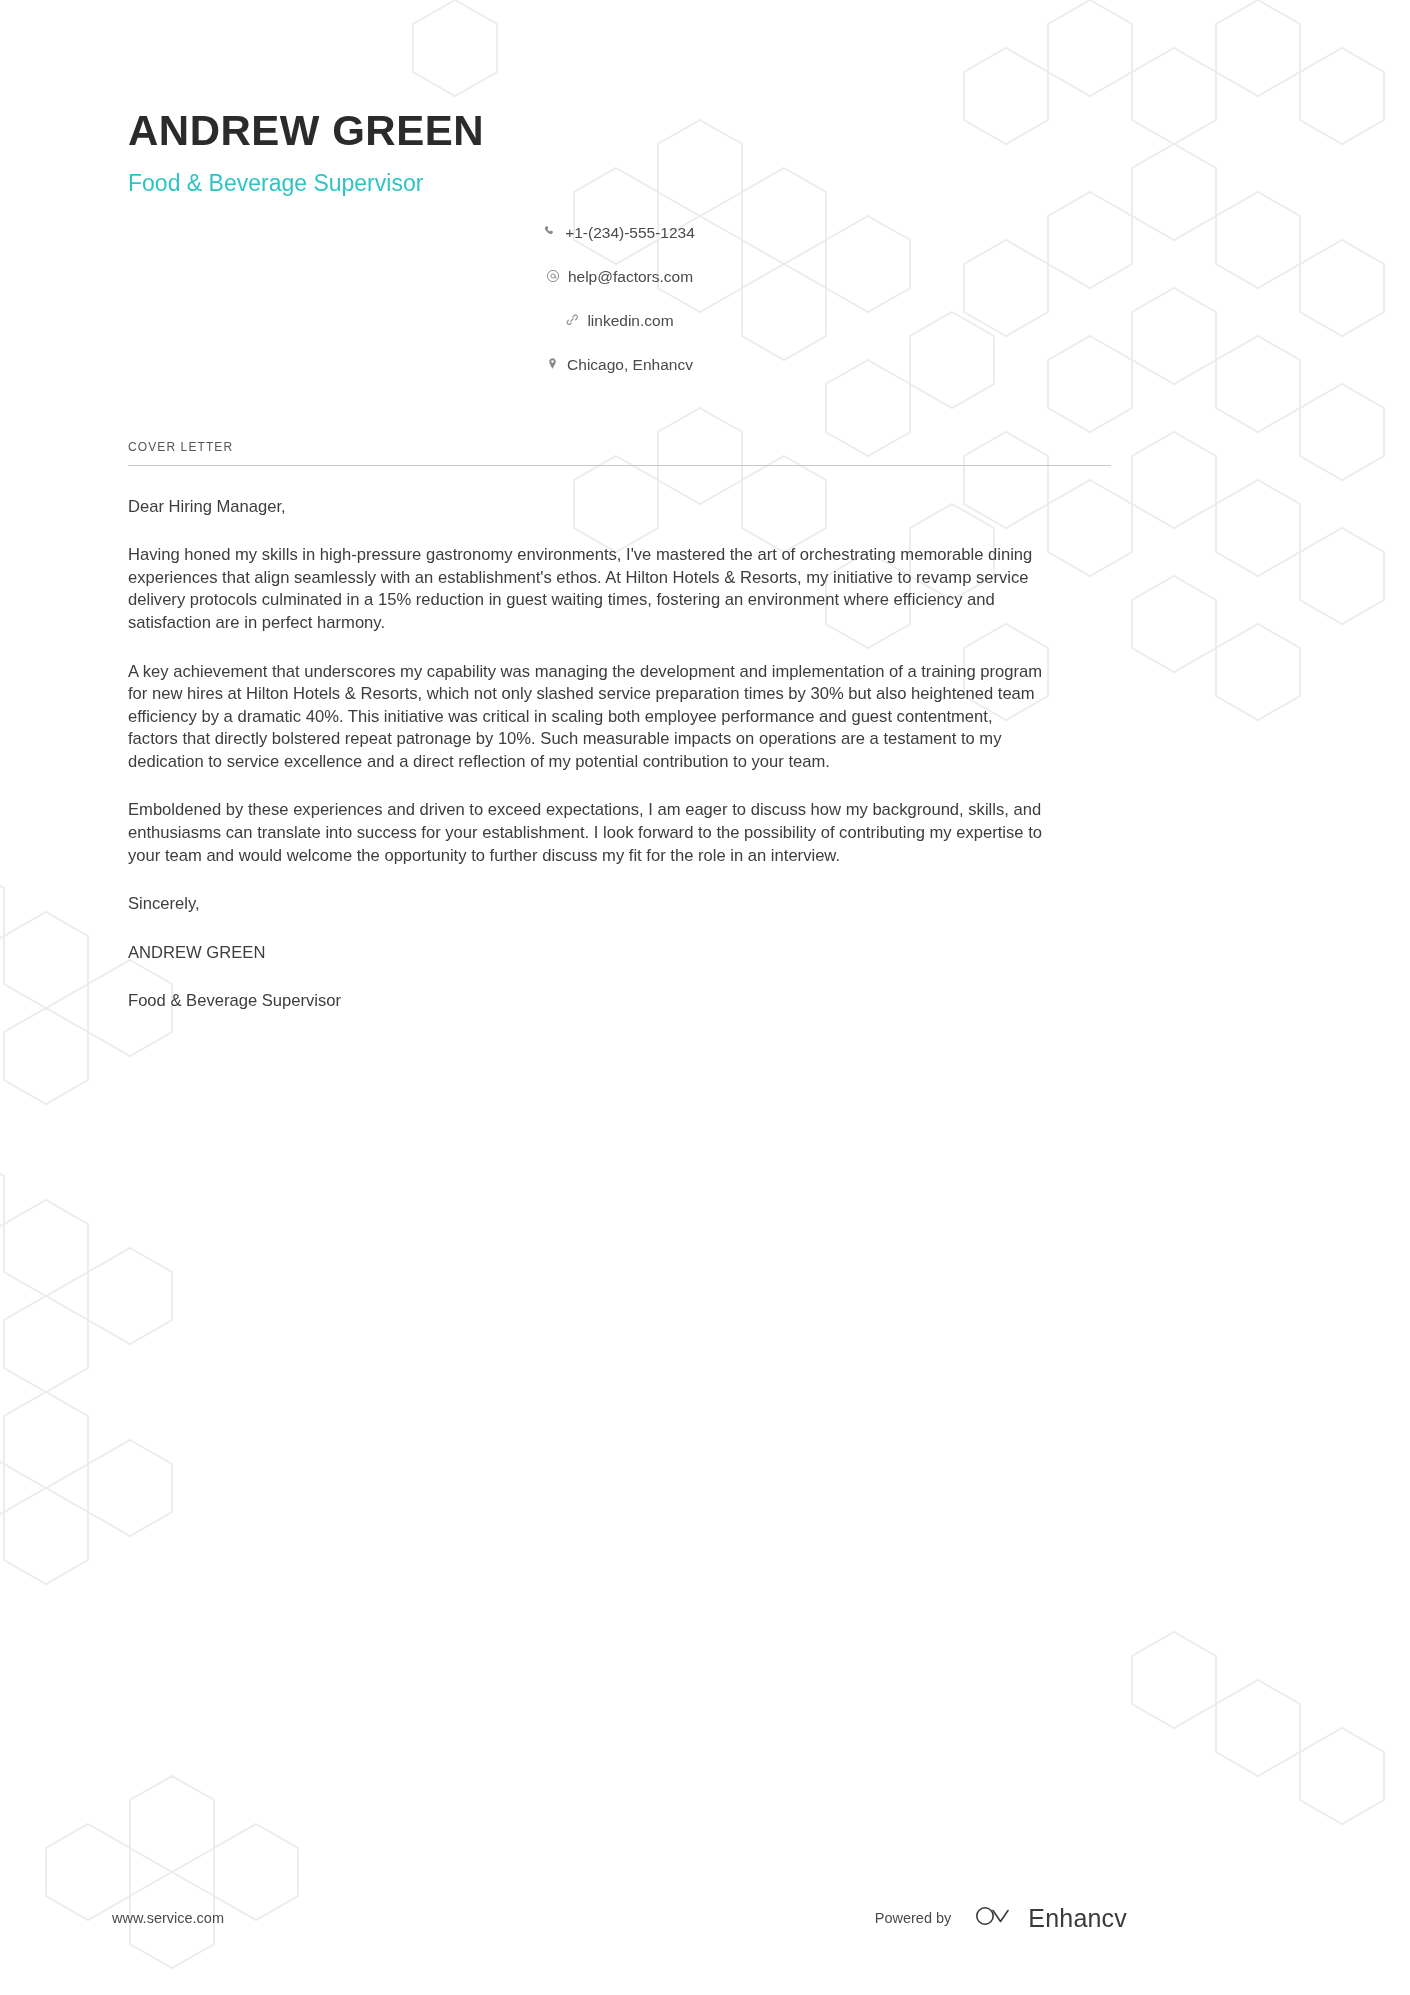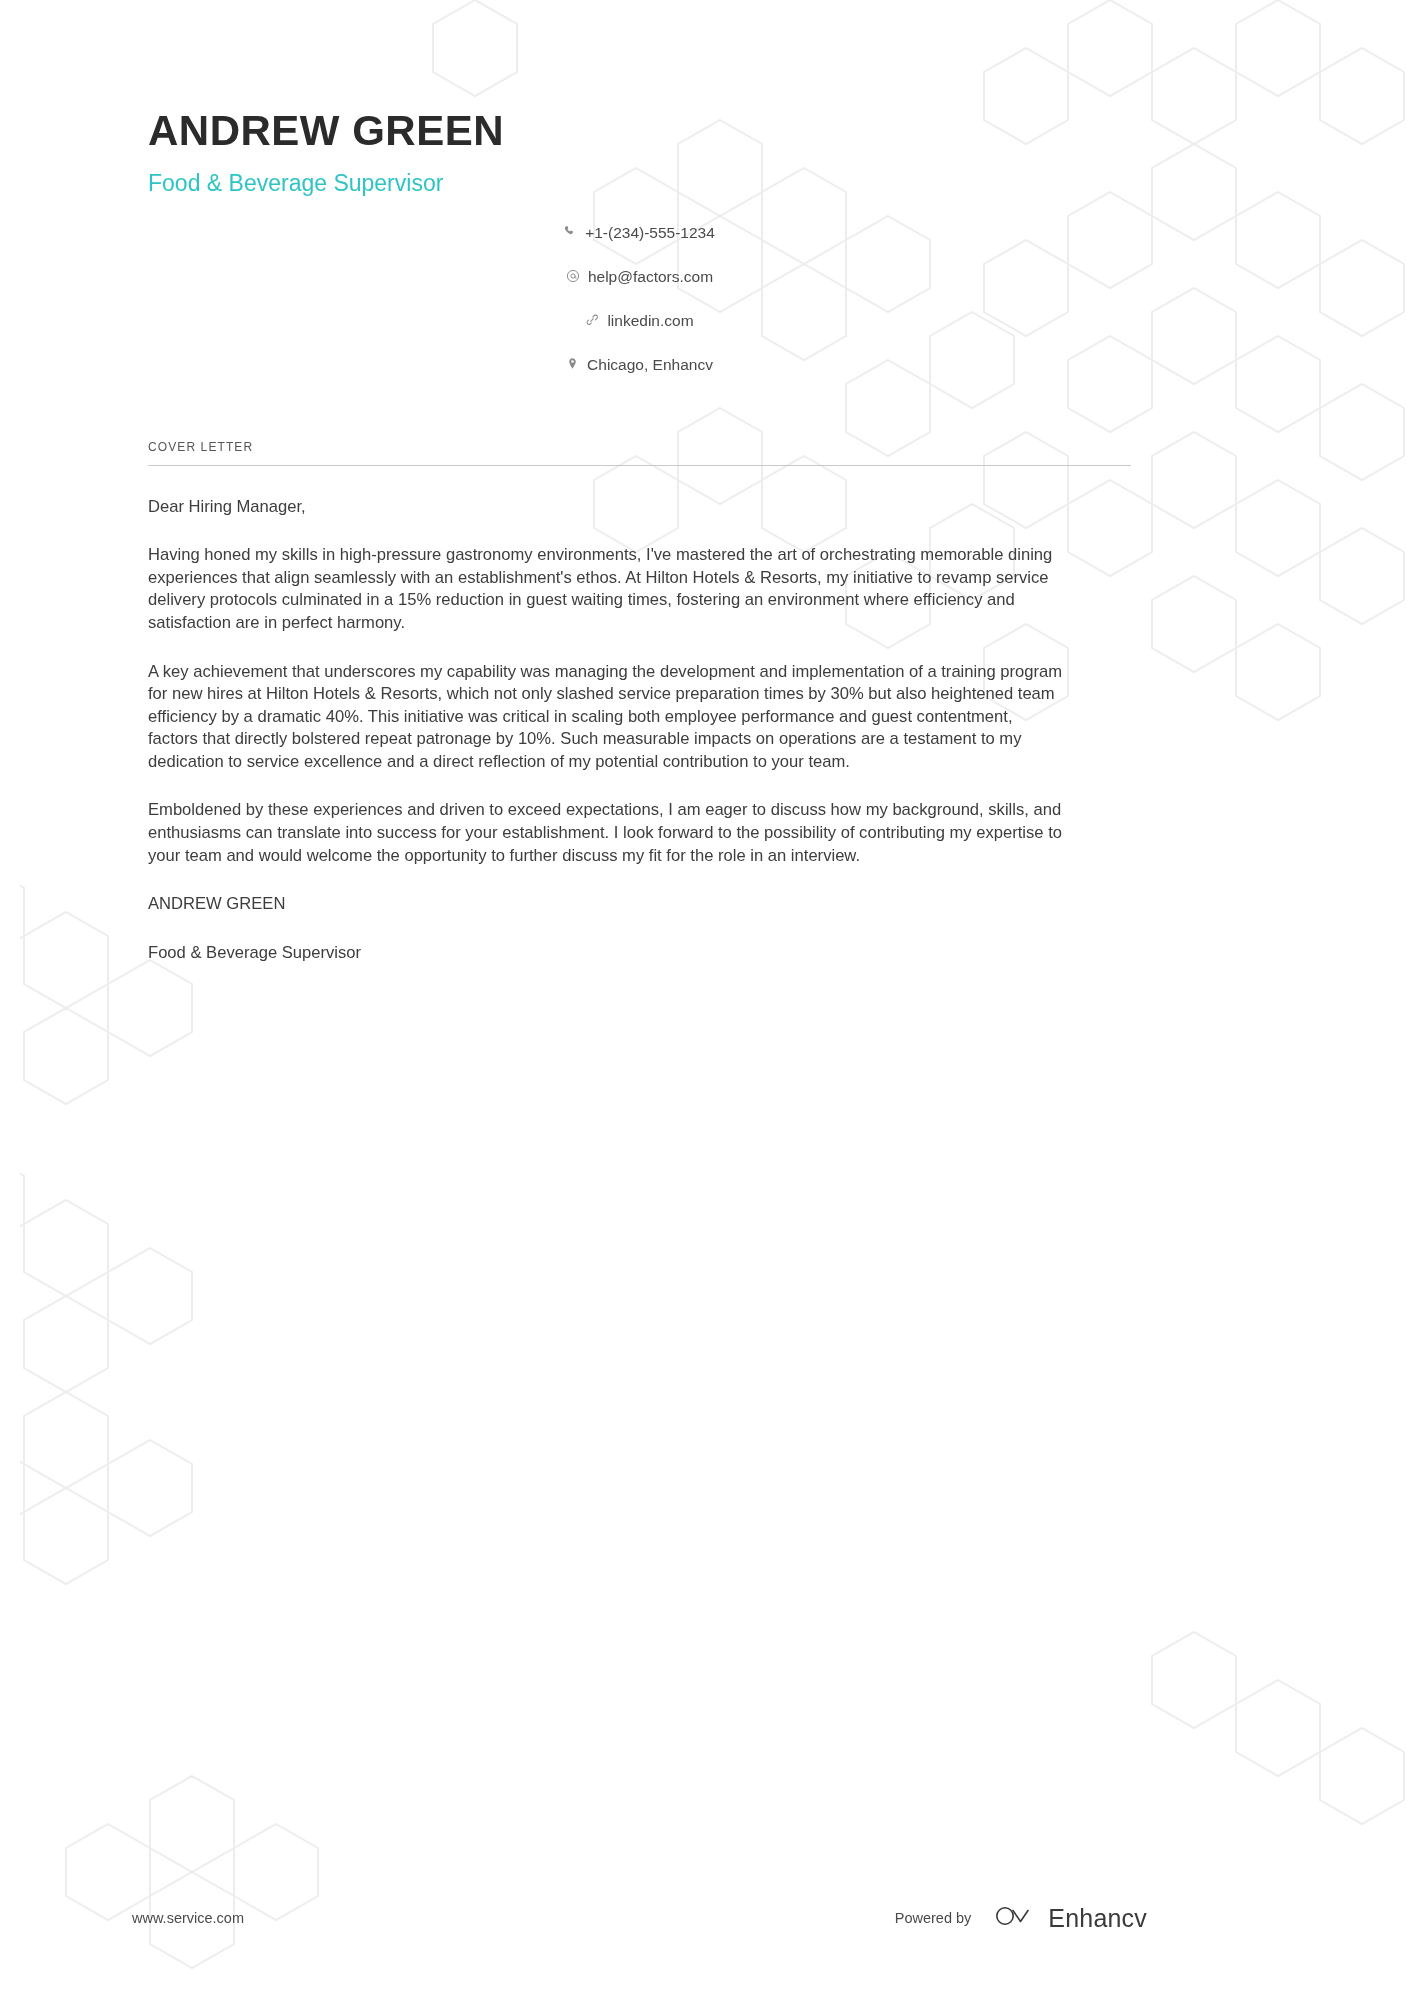--- a/index.html
+++ b/index.html
@@ -13,21 +13,20 @@
     font-family: "Liberation Sans", sans-serif;
     color: #333333;
     position: relative;
     overflow: hidden;
   }
   .page {
     position: relative;
     width: 1239px;
     height: 1995px;
     box-sizing: border-box;
-    margin-left: 20px;
   }
   .hex-layer {
     position: absolute;
     inset: 0;
     width: 1410px;
     height: 1995px;
     pointer-events: none;
     z-index: 0;
   }
   .content {
@@ -247,20 +246,21 @@
     </div>
 
     <div class="section-head">COVER LETTER</div>
 
     <div class="letter">
       <p>Dear Hiring Manager,</p>
       <p>Having honed my skills in high-pressure gastronomy environments, I've mastered the art of orchestrating memorable dining experiences that align seamlessly with an establishment's ethos. At Hilton Hotels &amp; Resorts, my initiative to revamp service delivery protocols culminated in a 15% reduction in guest waiting times, fostering an environment where efficiency and satisfaction are in perfect harmony.</p>
       <p>A key achievement that underscores my capability was managing the development and implementation of a training program for new hires at Hilton Hotels &amp; Resorts, which not only slashed service preparation times by 30% but also heightened team efficiency by a dramatic 40%. This initiative was critical in scaling both employee performance and guest contentment, factors that directly bolstered repeat patronage by 10%. Such measurable impacts on operations are a testament to my dedication to service excellence and a direct reflection of my potential contribution to your team.</p>
       <p>Emboldened by these experiences and driven to exceed expectations, I am eager to discuss how my background, skills, and enthusiasms can translate into success for your establishment. I look forward to the possibility of contributing my expertise to your team and would welcome the opportunity to further discuss my fit for the role in an interview.</p>
       <div class="sig-block">
+        <p>Sincerely,</p>
         <p>ANDREW GREEN</p>
         <p>Food &amp; Beverage Supervisor</p>
       </div>
     </div>
 
   </div>
 
   <div class="footer">
     <span class="footer-url">www.service.com</span>
     <span class="powered">

